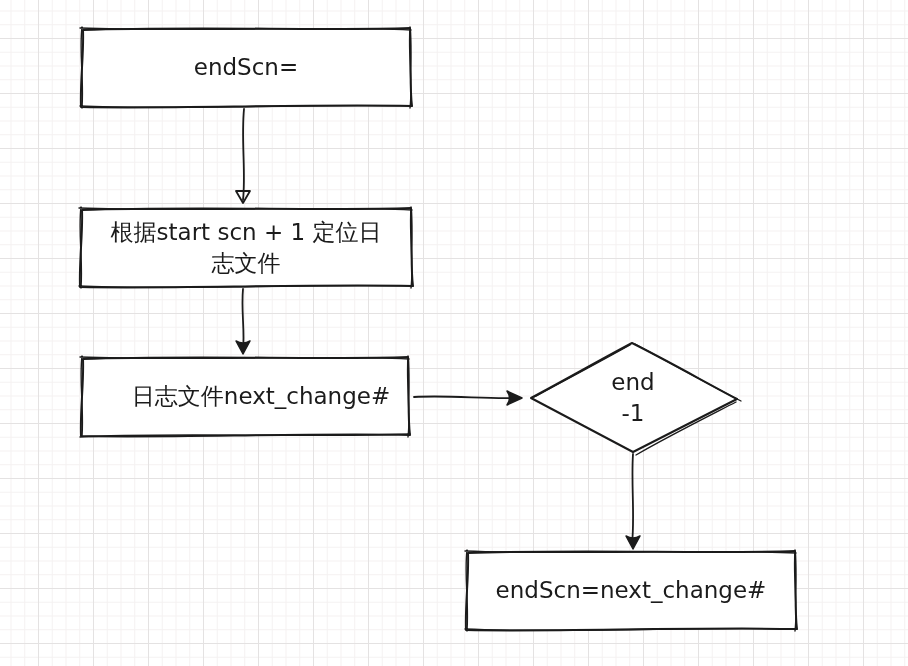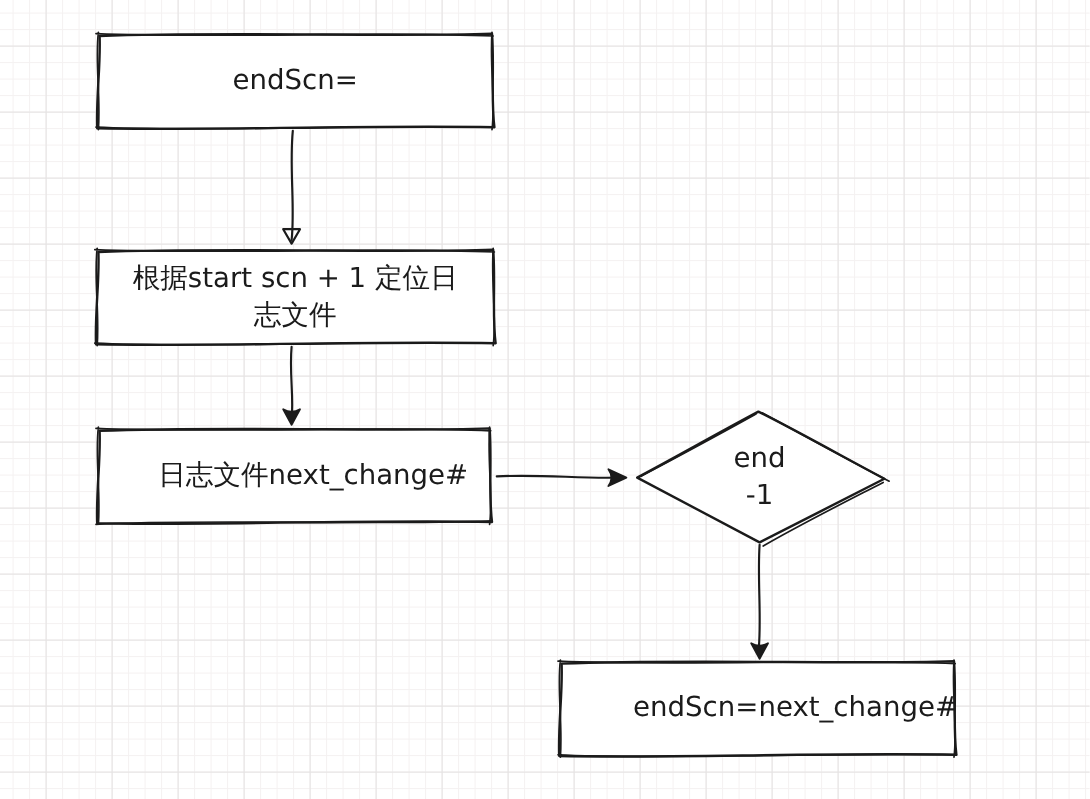--- a/index.html
+++ b/index.html
@@ -140,17 +140,17 @@
 
   <div class="label" style="left:80px; top:356px; width:330px; height:81px;margin-left:16px;">
     <div>日志文件next_change#</div>
   </div>
 
   <div class="label" style="left:493px; top:347px; width:280px; height:102px;text-align:center;">
     <div>end</div>
     <div>-1</div>
   </div>
 
-  <div class="label" style="left:465px; top:550px; width:332px; height:81px;margin-left:32px;">
+  <div class="label" style="left:465px; top:550px; width:332px; height:81px;">
     <div>endScn=next_change#</div>
   </div>
 
 </div>
 
 </body></html>

